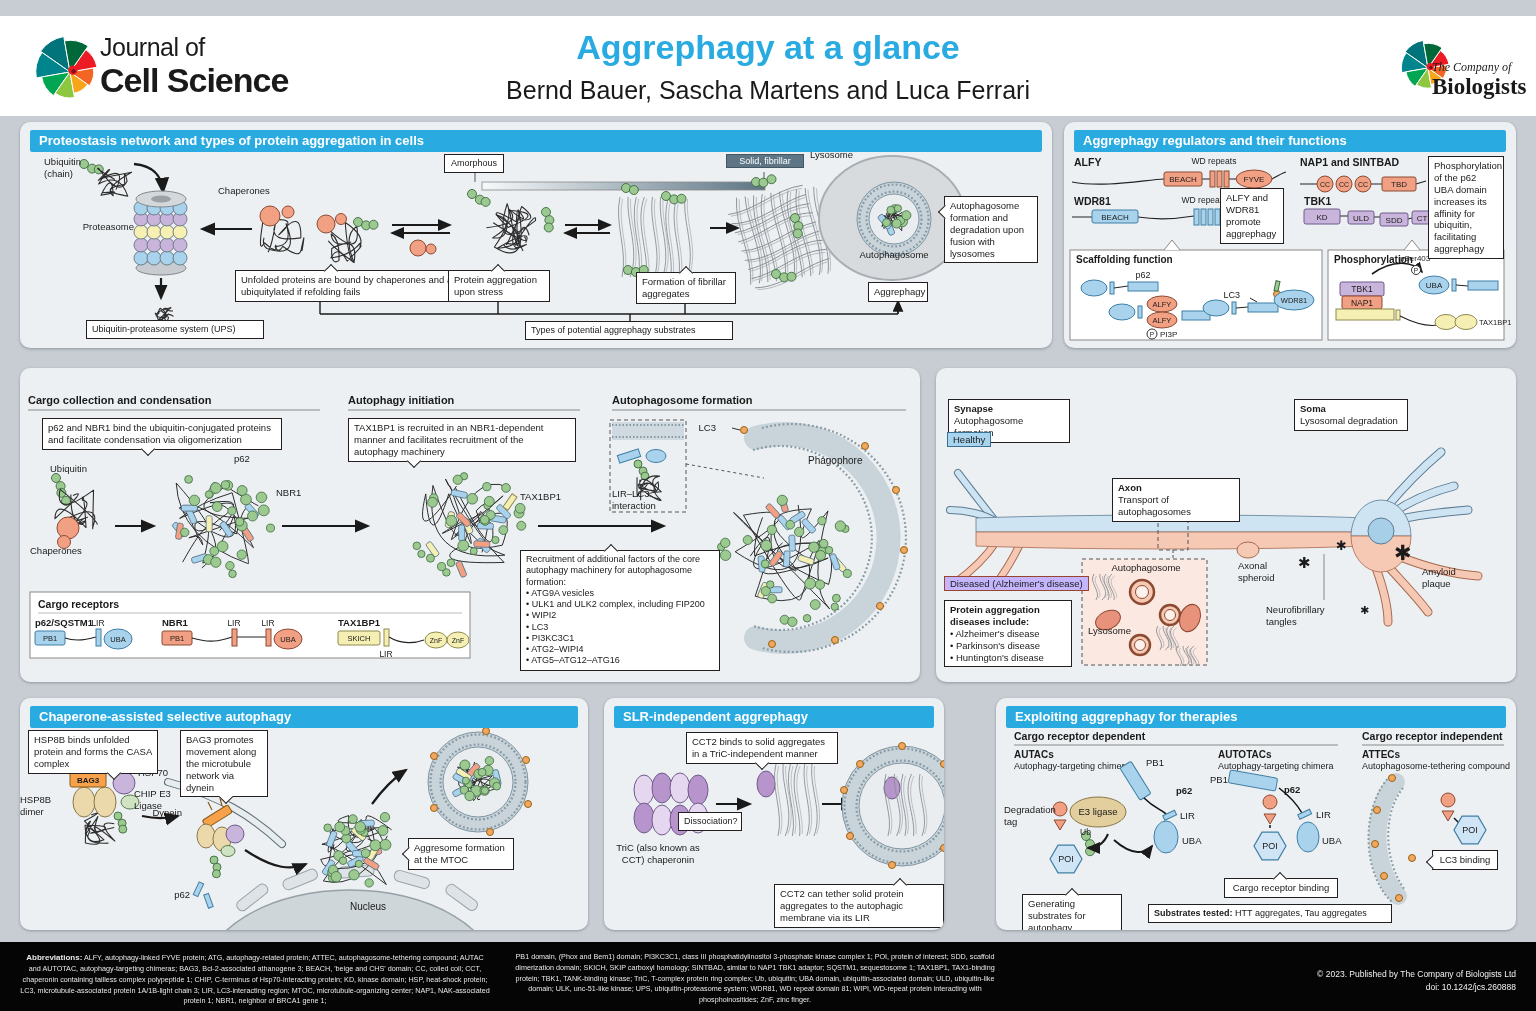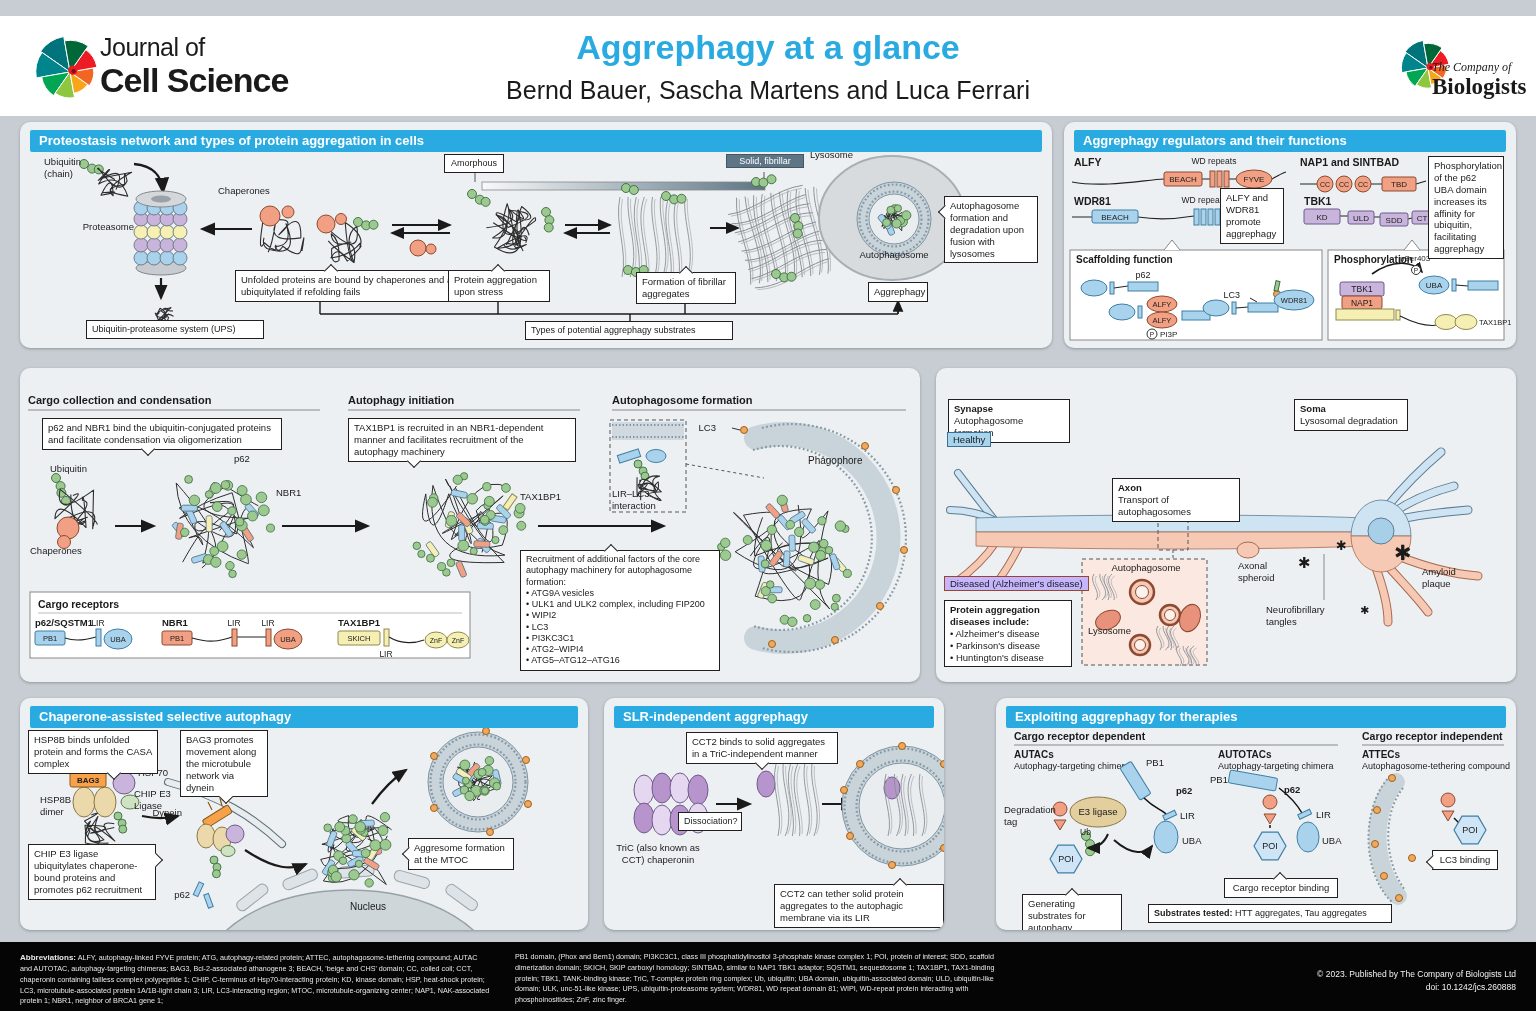--- a/index.html
+++ b/index.html
@@ -15,21 +15,21 @@
        padding:3px 5px;box-sizing:border-box;}
   .ctr{text-align:center}
   .ptr{position:absolute;width:9px;height:9px;background:#fff;transform:rotate(45deg);}
   .ptr.down{bottom:-5.5px;border-right:1px solid #231f20;border-bottom:1px solid #231f20;}
   .ptr.up{top:-5.5px;border-left:1px solid #231f20;border-top:1px solid #231f20;}
   .ptr.left{left:-5.5px;top:10px;border-left:1px solid #231f20;border-bottom:1px solid #231f20;}
   .tag{position:absolute;font-size:9.5px;padding:1px 5px;border:1px solid #333;}
   svg.layer{position:absolute;left:0;top:0;}
   svg text{font-family:"Liberation Sans","DejaVu Sans",sans-serif;fill:#1a1a1a;}
   .footer{position:absolute;left:0;top:942px;width:1536px;height:69px;background:#050505;color:#f2f2f2;}
-  .fcol{position:absolute;font-size:7.2px;line-height:1.5;color:#e8e8e8;}
+  .fcol{position:absolute;font-size:7.2px;line-height:1.5;color:#e8e8e8;text-align:center;}
   .fcopy{position:absolute;font-size:8.5px;line-height:1.5;text-align:right;color:#f2f2f2;}
   .jtitle{position:absolute;left:50%;transform:translateX(-50%);text-align:center;white-space:nowrap;}
 </style>
 </head>
 <body>
 
 <div class="hdr">
   <svg class="layer" width="95" height="100" style="left:18px;top:6px">
     <g transform="translate(52,50)">
         <path d="M0,0 L-6.251334396009491,-35.45307910843949 A36,36 0 0 0 -29.489473594403698,-20.64875170863767 Z" fill="#00747a" stroke="#fff" stroke-width="1"></path>
@@ -878,24 +878,23 @@
       <circle cx="414" cy="110" r="3.5" fill="#f0a860" stroke="#9c6215"></circle>
     <text x="118" y="78" font-size="9.5">HSP70</text>
     <text x="180" y="94" font-size="9.5">Microtubule</text>
     <text x="162" y="118" font-size="9.5" text-anchor="end">Dynein</text>
     <text x="170" y="200" font-size="9.5" text-anchor="end">p62</text>
     <text x="348" y="212" font-size="10" text-anchor="middle" fill="#333">Nucleus</text>
   </svg>
   <div class="bar">Chaperone-assisted selective autophagy</div>
   <div class="box" style="left:8px;top:32px;width:130px"><span>HSP8B binds unfolded protein and forms the CASA complex</span><span class="ptr down" style="left:80px"></span></div>
   <div class="box" style="left:160px;top:32px;width:88px"><span>BAG3 promotes movement along the microtubule network via dynein</span><span class="ptr down" style="left:40px"></span></div>
-  <div class="box" style="left:8px;top:146px;width:128px"><span>CHIP E3 ligase ubiquitylates chaperone-bound proteins and promotes p62 recruitment</span><span class="ptr" style="right:-5.5px;top:10px;border-top:1px solid #231f20;border-right:1px solid #231f20"></span></div>
   <div class="box" style="left:388px;top:140px;width:106px"><span>Aggresome formation at the MTOC</span><span class="ptr left"></span></div>
   <div class="lbl" style="left:114px;top:90px;width:48px">CHIP E3 Ligase</div>
-  <div class="lbl" style="left:20px;top:96px;width:40px">HSP8B dimer</div>
+  <div class="lbl" style="left:0;top:96px;width:40px">HSP8B dimer</div>
 </div>
 
 <div class="panel" style="left:604px;top:698px;width:340px;height:232px">
   <svg class="layer" width="376" height="232">
     <defs>
         <marker id="mF" markerWidth="8" markerHeight="8" refX="6" refY="3" orient="auto">
           <path d="M0,0L7,3L0,6z" fill="#1a1a1a"></path>
         </marker>
       </defs>
     <g>

